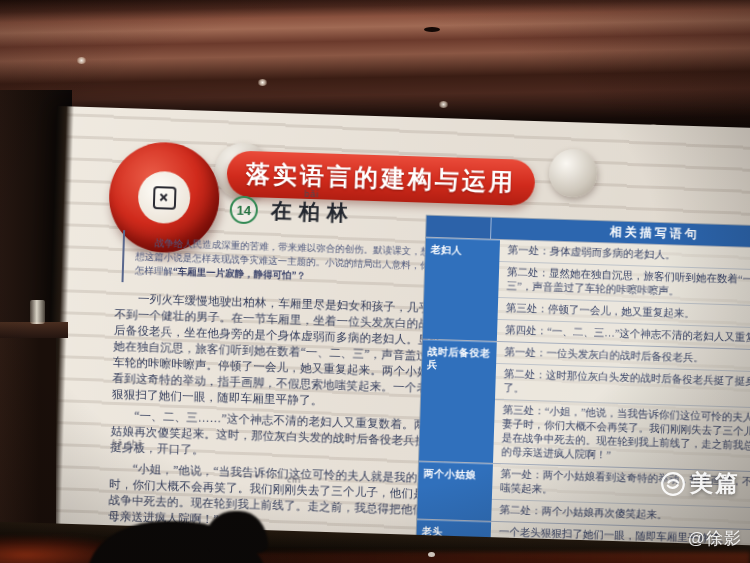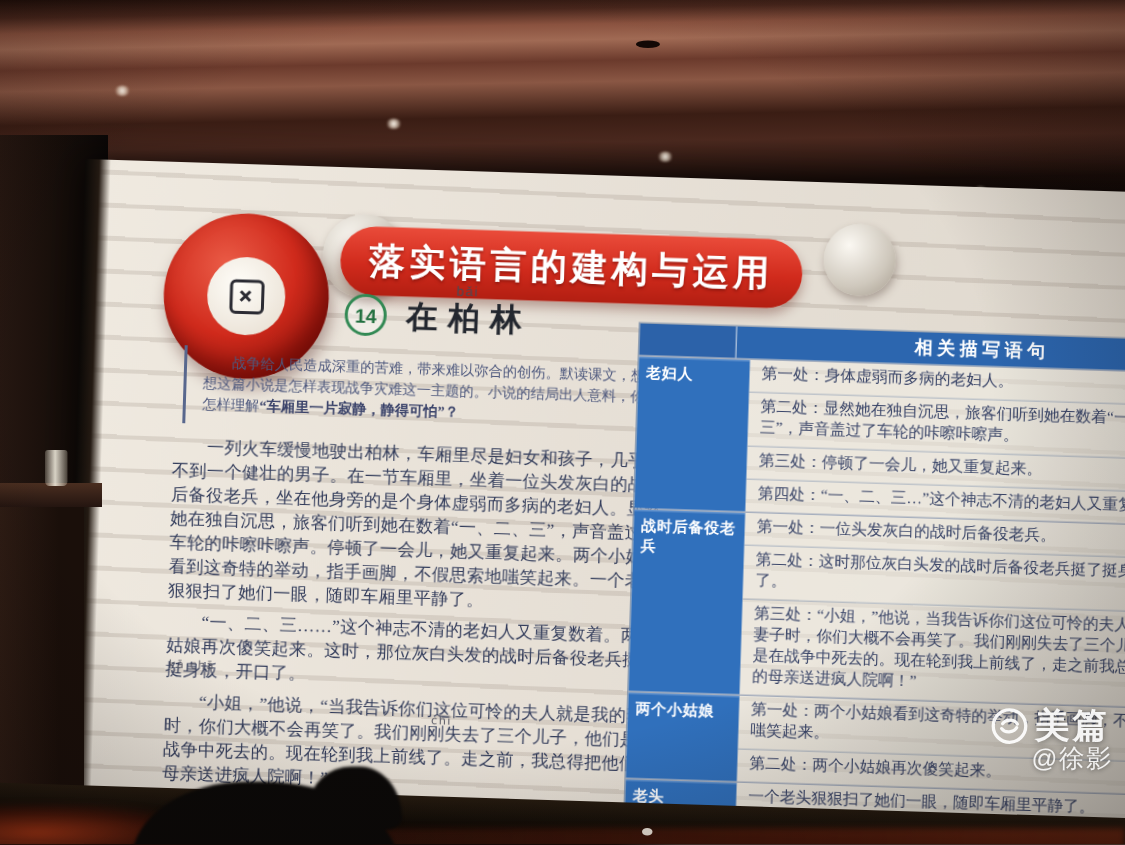--- a/index.html
+++ b/index.html
@@ -116,21 +116,21 @@
   .head-sil::before{content:"";position:absolute;left:118px;top:-10px;width:62px;height:42px;
     background:#0b0908;border-radius:50% 50% 20% 20%/70% 90% 20% 20%;}
 
   
   .photo::after{content:"";position:absolute;inset:0;z-index:8;pointer-events:none;
     background:radial-gradient(ellipse at 45% 45%,rgba(0,0,0,0) 55%,rgba(10,5,3,.38) 100%);}
   .wm-brand{position:absolute;right:10px;top:468px;display:flex;align-items:center;gap:4px;z-index:10;
     color:rgba(255,255,255,.92);font-size:23px;font-weight:bold;letter-spacing:2px;
     text-shadow:0 1px 4px rgba(0,0,0,.45);}
   .wm-logo{width:26px;height:26px;color:rgba(255,255,255,.92);}
-  .wm-author{position:absolute;right:8px;top:494px;z-index:10;color:rgba(255,255,255,.88);
+  .wm-author{position:absolute;right:8px;top:527px;z-index:10;color:rgba(255,255,255,.88);
     font-size:17px;letter-spacing:1px;text-shadow:0 1px 3px rgba(0,0,0,.45);}
   .wm-id{position:absolute;right:6px;top:531px;z-index:10;color:rgba(255,255,255,.95);
     font-size:21px;letter-spacing:.5px;text-shadow:0 1px 3px rgba(0,0,0,.5);}
 </style>
 </head>
 <body>
 
 <div class="photo">
 
   <div class="ceiling">

